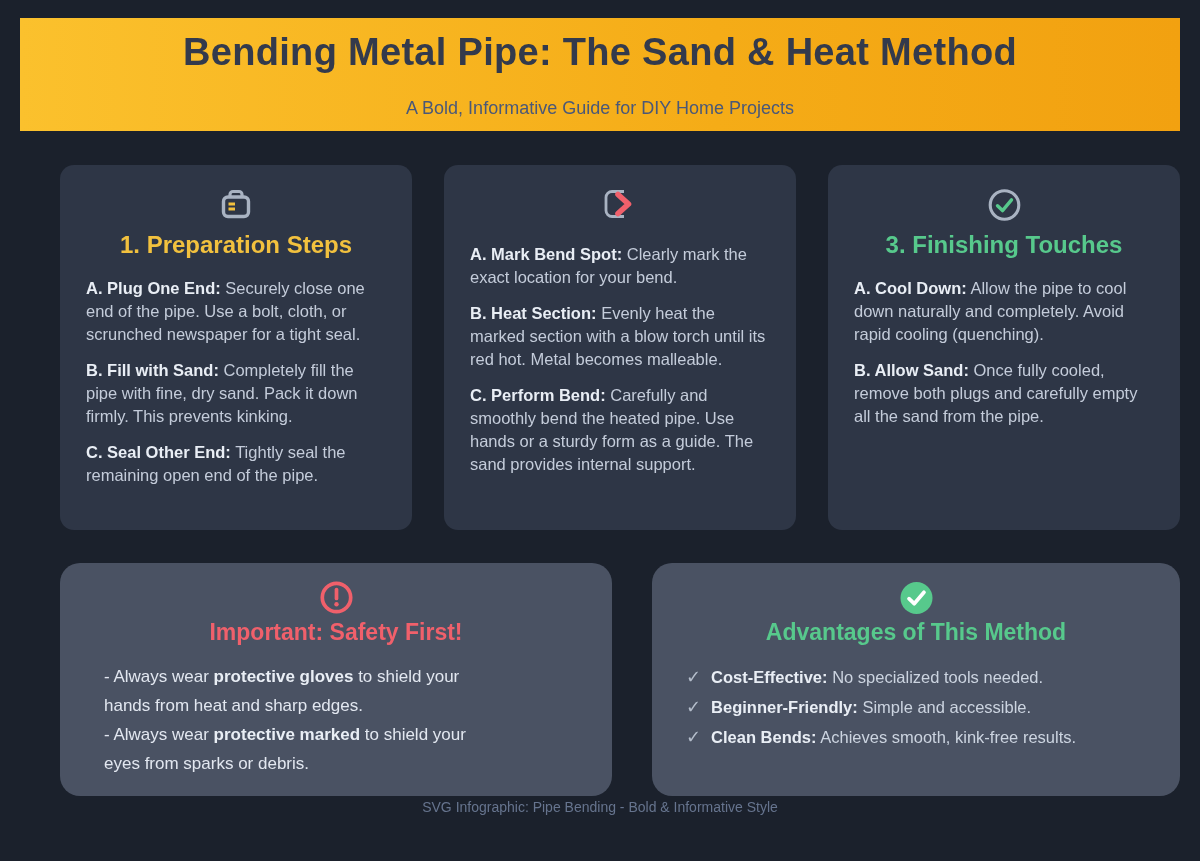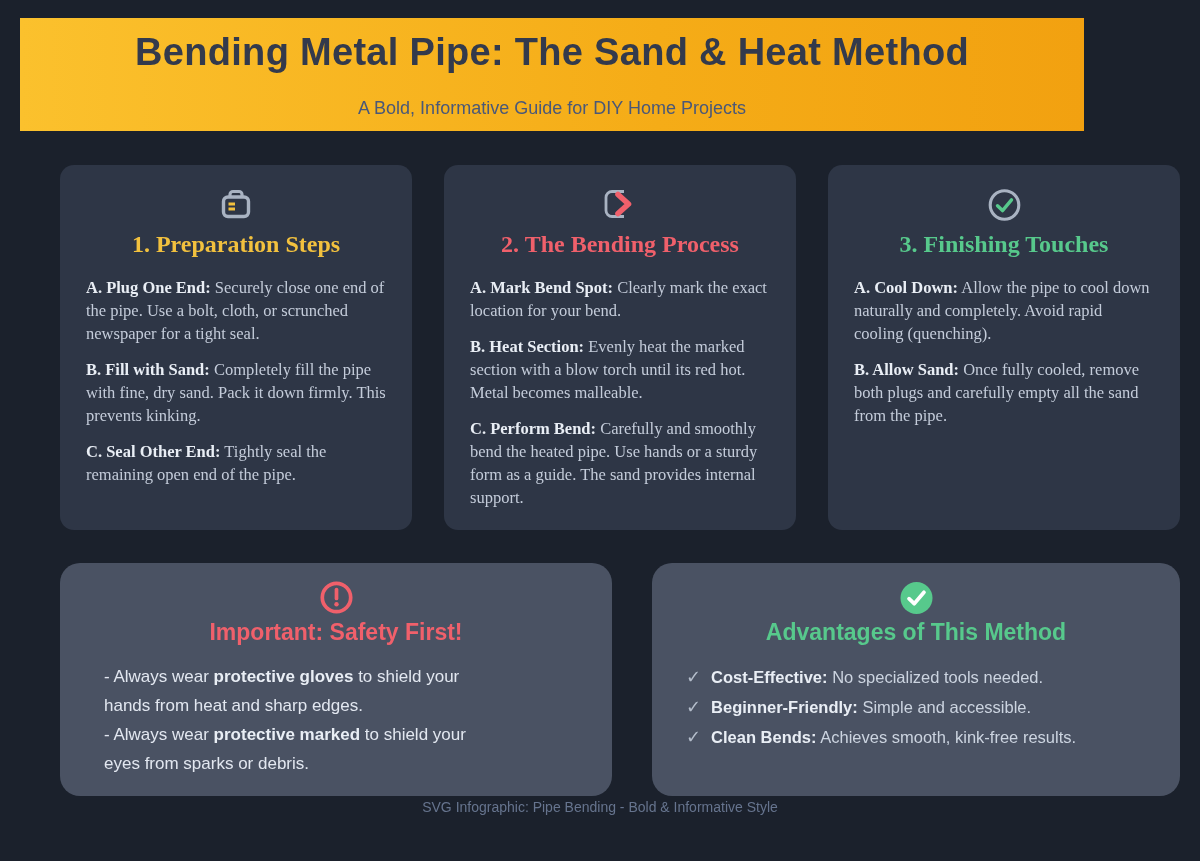--- a/index.html
+++ b/index.html
@@ -6,35 +6,35 @@
   html,body { margin:0; padding:0; }
   body {
     width:1200px; height:861px;
     background:#1b212c;
     font-family:"Liberation Sans", sans-serif;
     overflow:hidden; position:relative;
   }
 
   
   .banner {
-    position:absolute; left:20px; top:18px; width:1064px; height:113px;
+    position:absolute; left:20px; top:18px; width:1160px; height:113px;
     background:linear-gradient(90deg,#fbc12d 0%,#f5ac17 60%,#f2a110 100%);
     display:flex; flex-direction:column; align-items:center; justify-content:center;
   }
   .banner-title {
     font-size:38px; font-weight:bold; color:#333a4c; margin:0; letter-spacing:0.3px;
   }
   .banner-sub {
     font-size:18px; color:#4a5878; margin-top:24px;
   }
 
   
   .row1 {
     position:absolute; left:60px; top:165px; width:1120px;
-    display:flex; gap:32px;font-family:Liberation Serif, serif;
+    display:flex; gap:32px;
   }
   .step-card {
     flex:1 1 0; background:#2e3646; border-radius:14px; height:365px;
     padding:20px 26px;
   }
   .icon-wrap { text-align:center; height:40px; padding-top:2px; }
   .step-title {
     text-align:center; font-size:24px; font-weight:bold; margin:6px 0 0 0;
   }
   .step-body { margin-top:18px; }
@@ -102,21 +102,20 @@
     </div>
   </div>
 
   <div class="step-card">
     <div class="icon-wrap">
       <svg width="40" height="34" viewBox="0 0 40 34">
         <path d="M24 4.5 H12 a6 6 0 0 0 -6 6 v13 a6 6 0 0 0 6 6 h12" fill="none" stroke="#a9b3c2" stroke-width="2.8"></path>
         <polyline points="18,7.5 28.5,17 18,26.5" fill="none" stroke="#f0606b" stroke-width="5.6" stroke-linecap="round" stroke-linejoin="round"></polyline>
       </svg>
     </div>
-    <h2 class="step-title" style="color: rgb(240, 96, 107);">2. The Bending Process</h2>
     <div class="step-body">
       <p><b>A. Mark Bend Spot:</b> <span>Clearly mark the exact location for your bend.</span></p>
       <p><b>B. Heat Section:</b> <span>Evenly heat the marked section with a blow torch until its red hot. Metal becomes malleable.</span></p>
       <p><b>C. Perform Bend:</b> <span>Carefully and smoothly bend the heated pipe. Use hands or a sturdy form as a guide. The sand provides internal support.</span></p>
     </div>
   </div>
 
   <div class="step-card">
     <div class="icon-wrap">
       <svg width="37" height="36" viewBox="0 0 37 36">

